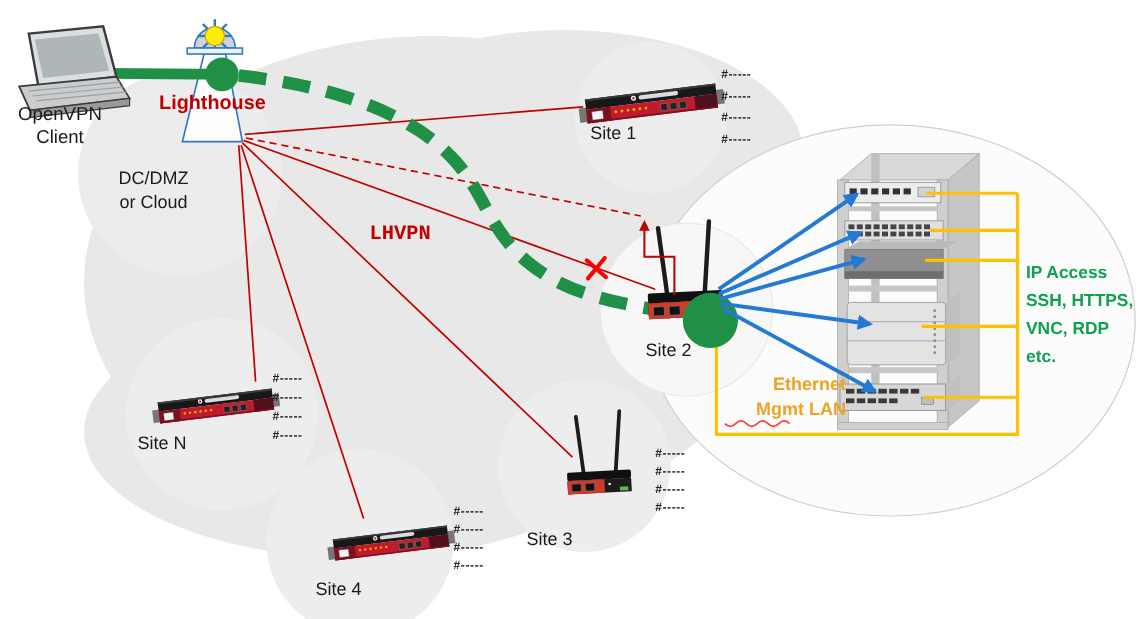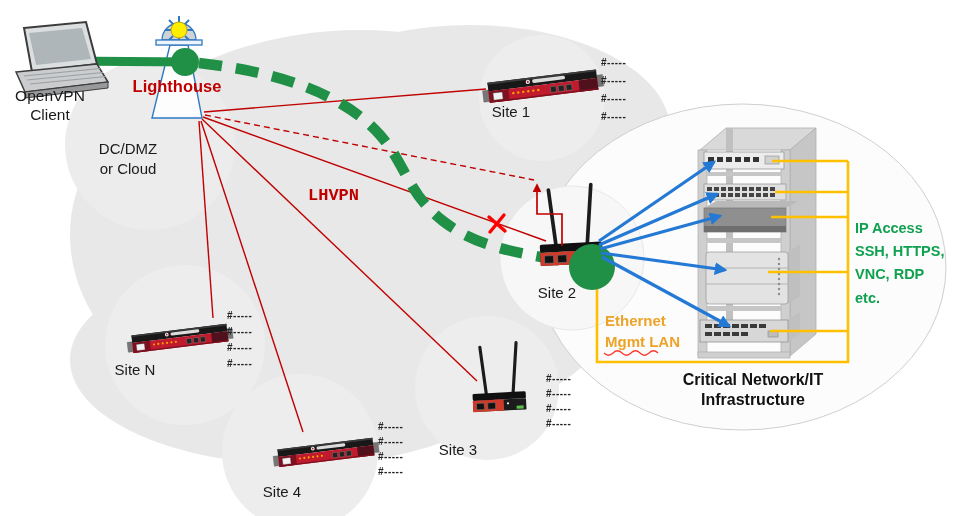--- a/index.html
+++ b/index.html
@@ -12,21 +12,21 @@
   .lbl-lighthouse{left:127px;top:77px;width:100px;font-weight:bold;font-size:16.5px;color:var(--red);}
   .lbl-dc{left:88px;top:139px;width:80px;font-size:15px;line-height:1.35;}
   .lbl-lhvpn{left:308px;top:186px;font-weight:bold;font-size:17px;color:var(--red);font-family:Liberation Mono, monospace;}
   .lbl-site{font-size:15px;width:70px;}
   .lbl-site1{left:476px;top:103px;}
   .lbl-site2{left:522px;top:284px;}
   .lbl-site3{left:423px;top:429px;margin-top:12px;}
   .lbl-site4{left:247px;top:483px;}
   .lbl-siteN{left:100px;top:361px;}
   .lbl-console{left:608px;top:152px;width:90px;font-weight:bold;font-size:15px;line-height:1.35;color:var(--blue);}
-  .lbl-ethernet{left:605px;top:310px;width:100px;font-weight:bold;font-size:15px;line-height:1.4;color:var(--orange);}
+  .lbl-ethernet{left:605px;top:310px;width:100px;font-weight:bold;font-size:15px;line-height:1.4;color:var(--orange);text-align:right;}
   .lbl-ip{left:855px;top:205px;width:100px;font-weight:bold;font-size:14.5px;line-height:1.6;color:var(--ip-green);margin-top:12px;}
   .lbl-critical{left:653px;top:370px;width:200px;font-weight:bold;font-size:16px;line-height:1.25;color:#111;}
   .hash{position:absolute;z-index:5;font-size:10px;font-weight:bold;color:#222;line-height:16px;letter-spacing:.5px;}
   .hash-site1{left:601px;top:54px;line-height:18px;}
   .hash-siteN{left:227px;top:308px;}
   .hash-site4{left:378px;top:419px;line-height:15px;}
   .hash-site3{left:546px;top:371px;line-height:15px;}
   
   .ln-red{stroke:var(--red);stroke-width:1.4;fill:none;}
   .ln-red-d{stroke:var(--red);stroke-width:1.4;fill:none;stroke-dasharray:6 4;}
@@ -281,22 +281,20 @@
 <div class="lbl c lbl-site lbl-site3">Site 3</div>
 <div class="lbl c lbl-site lbl-site4">Site 4</div>
 <div class="lbl c lbl-site lbl-siteN">Site N</div>
 
 <div class="lbl lbl-ethernet">Ethernet
 Mgmt LAN</div>
 <div class="lbl lbl-ip">IP Access
 SSH, HTTPS,
 VNC, RDP
 etc.</div>
-<div class="lbl c lbl-critical">Critical Network/IT
-Infrastructure</div>
 
 <div class="hash hash-site1">
   <div>#-----</div>
   <div>#-----</div>
   <div>#-----</div>
   <div>#-----</div>
 </div>
 <div class="hash hash-siteN">
   <div>#-----</div>
   <div>#-----</div>

